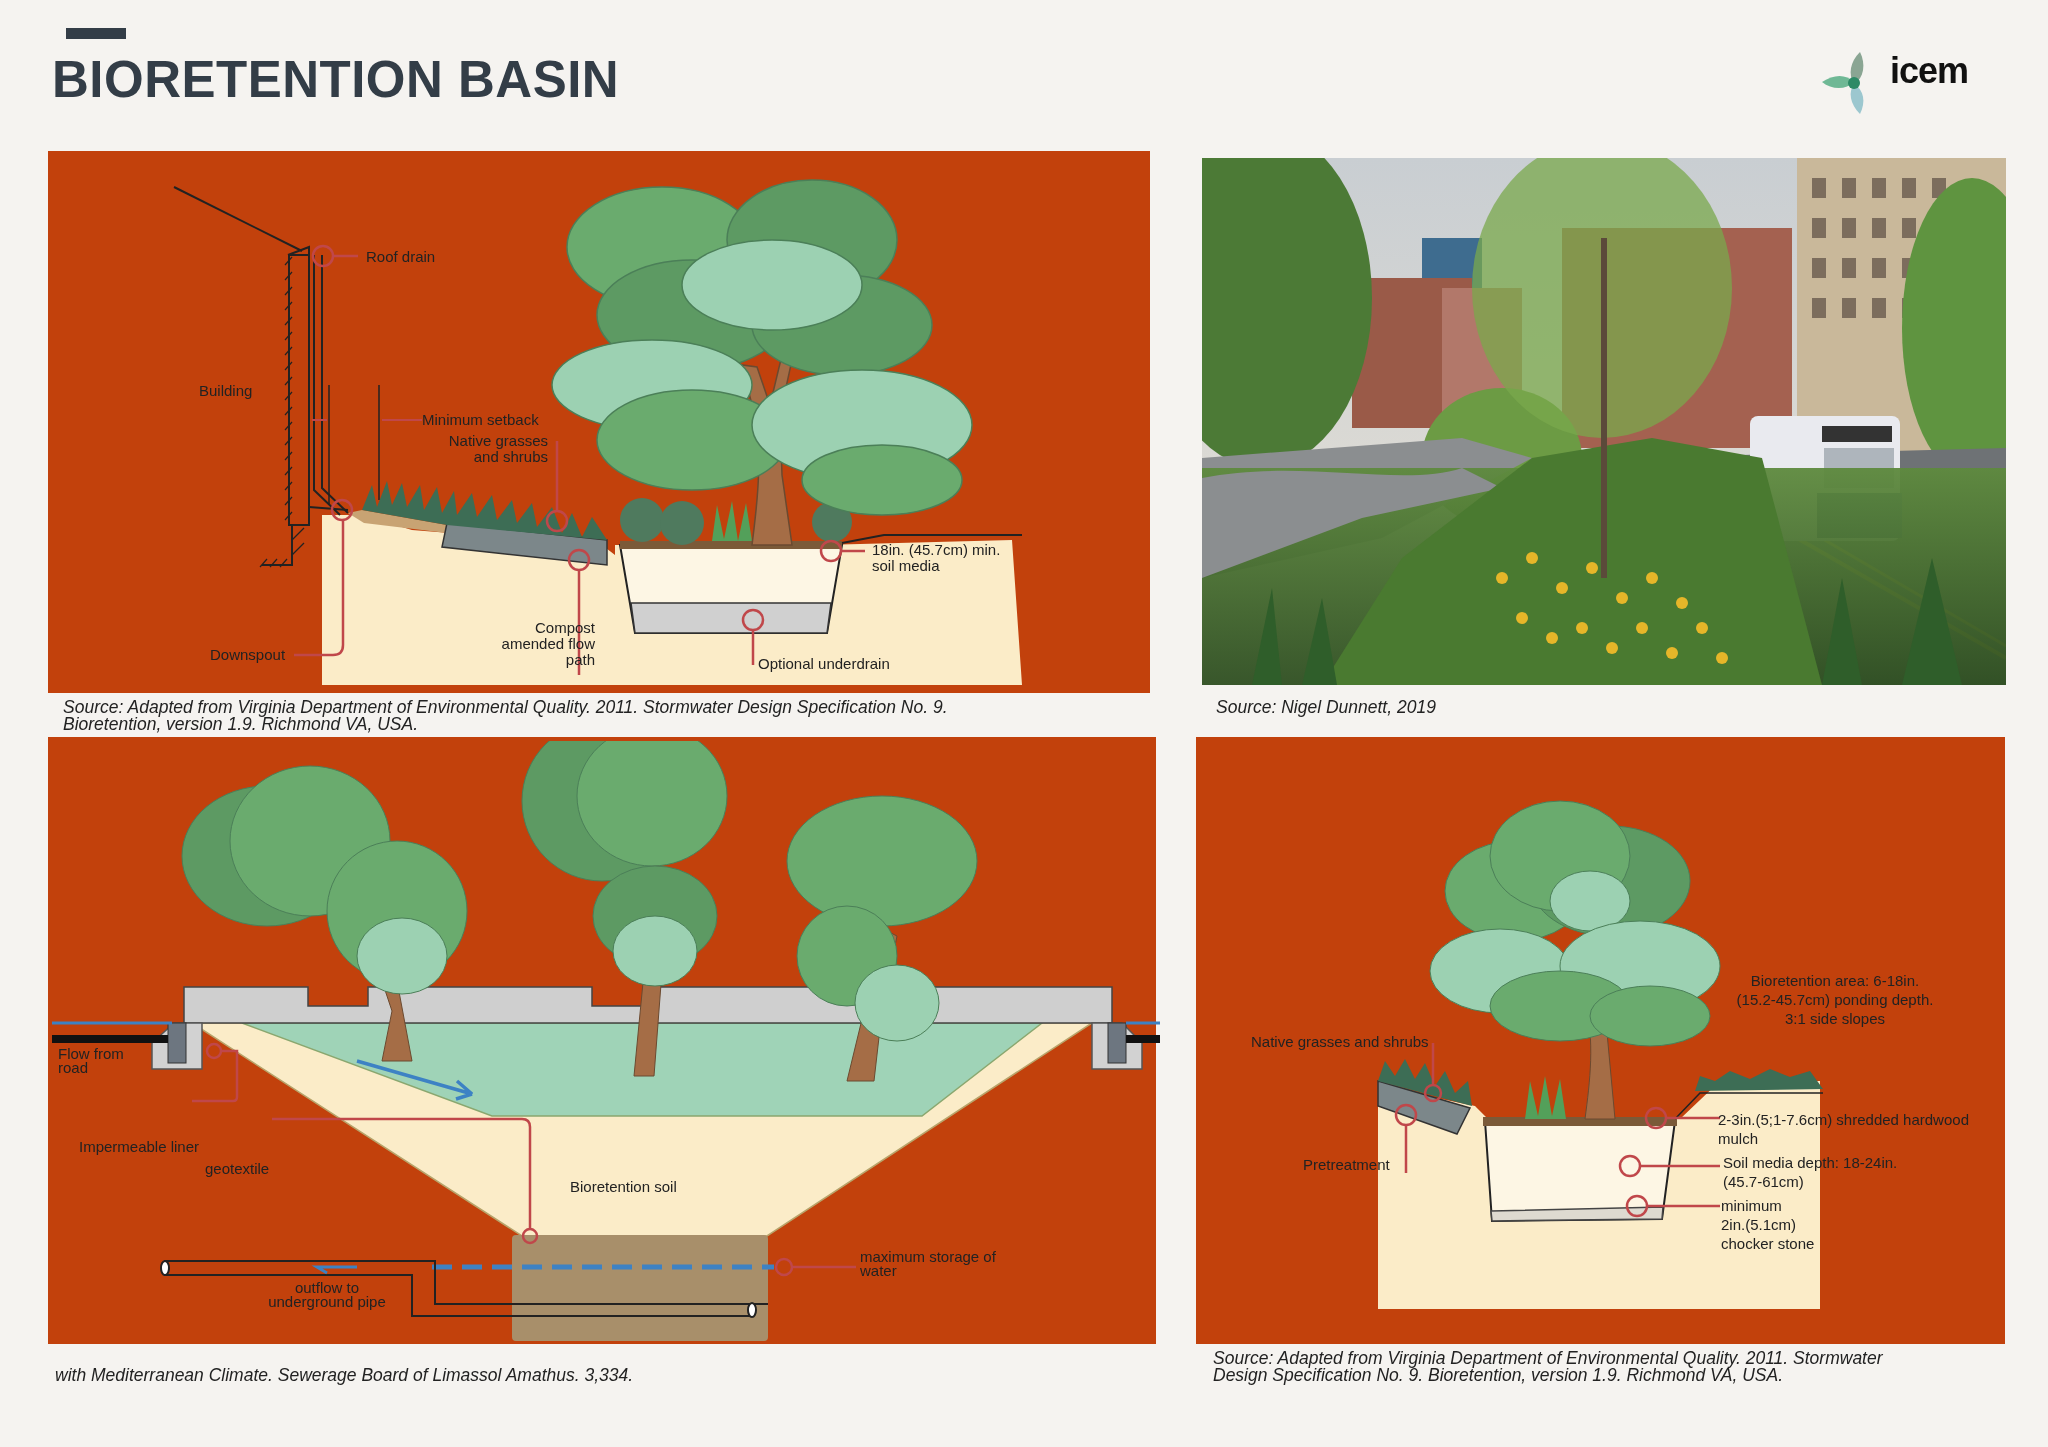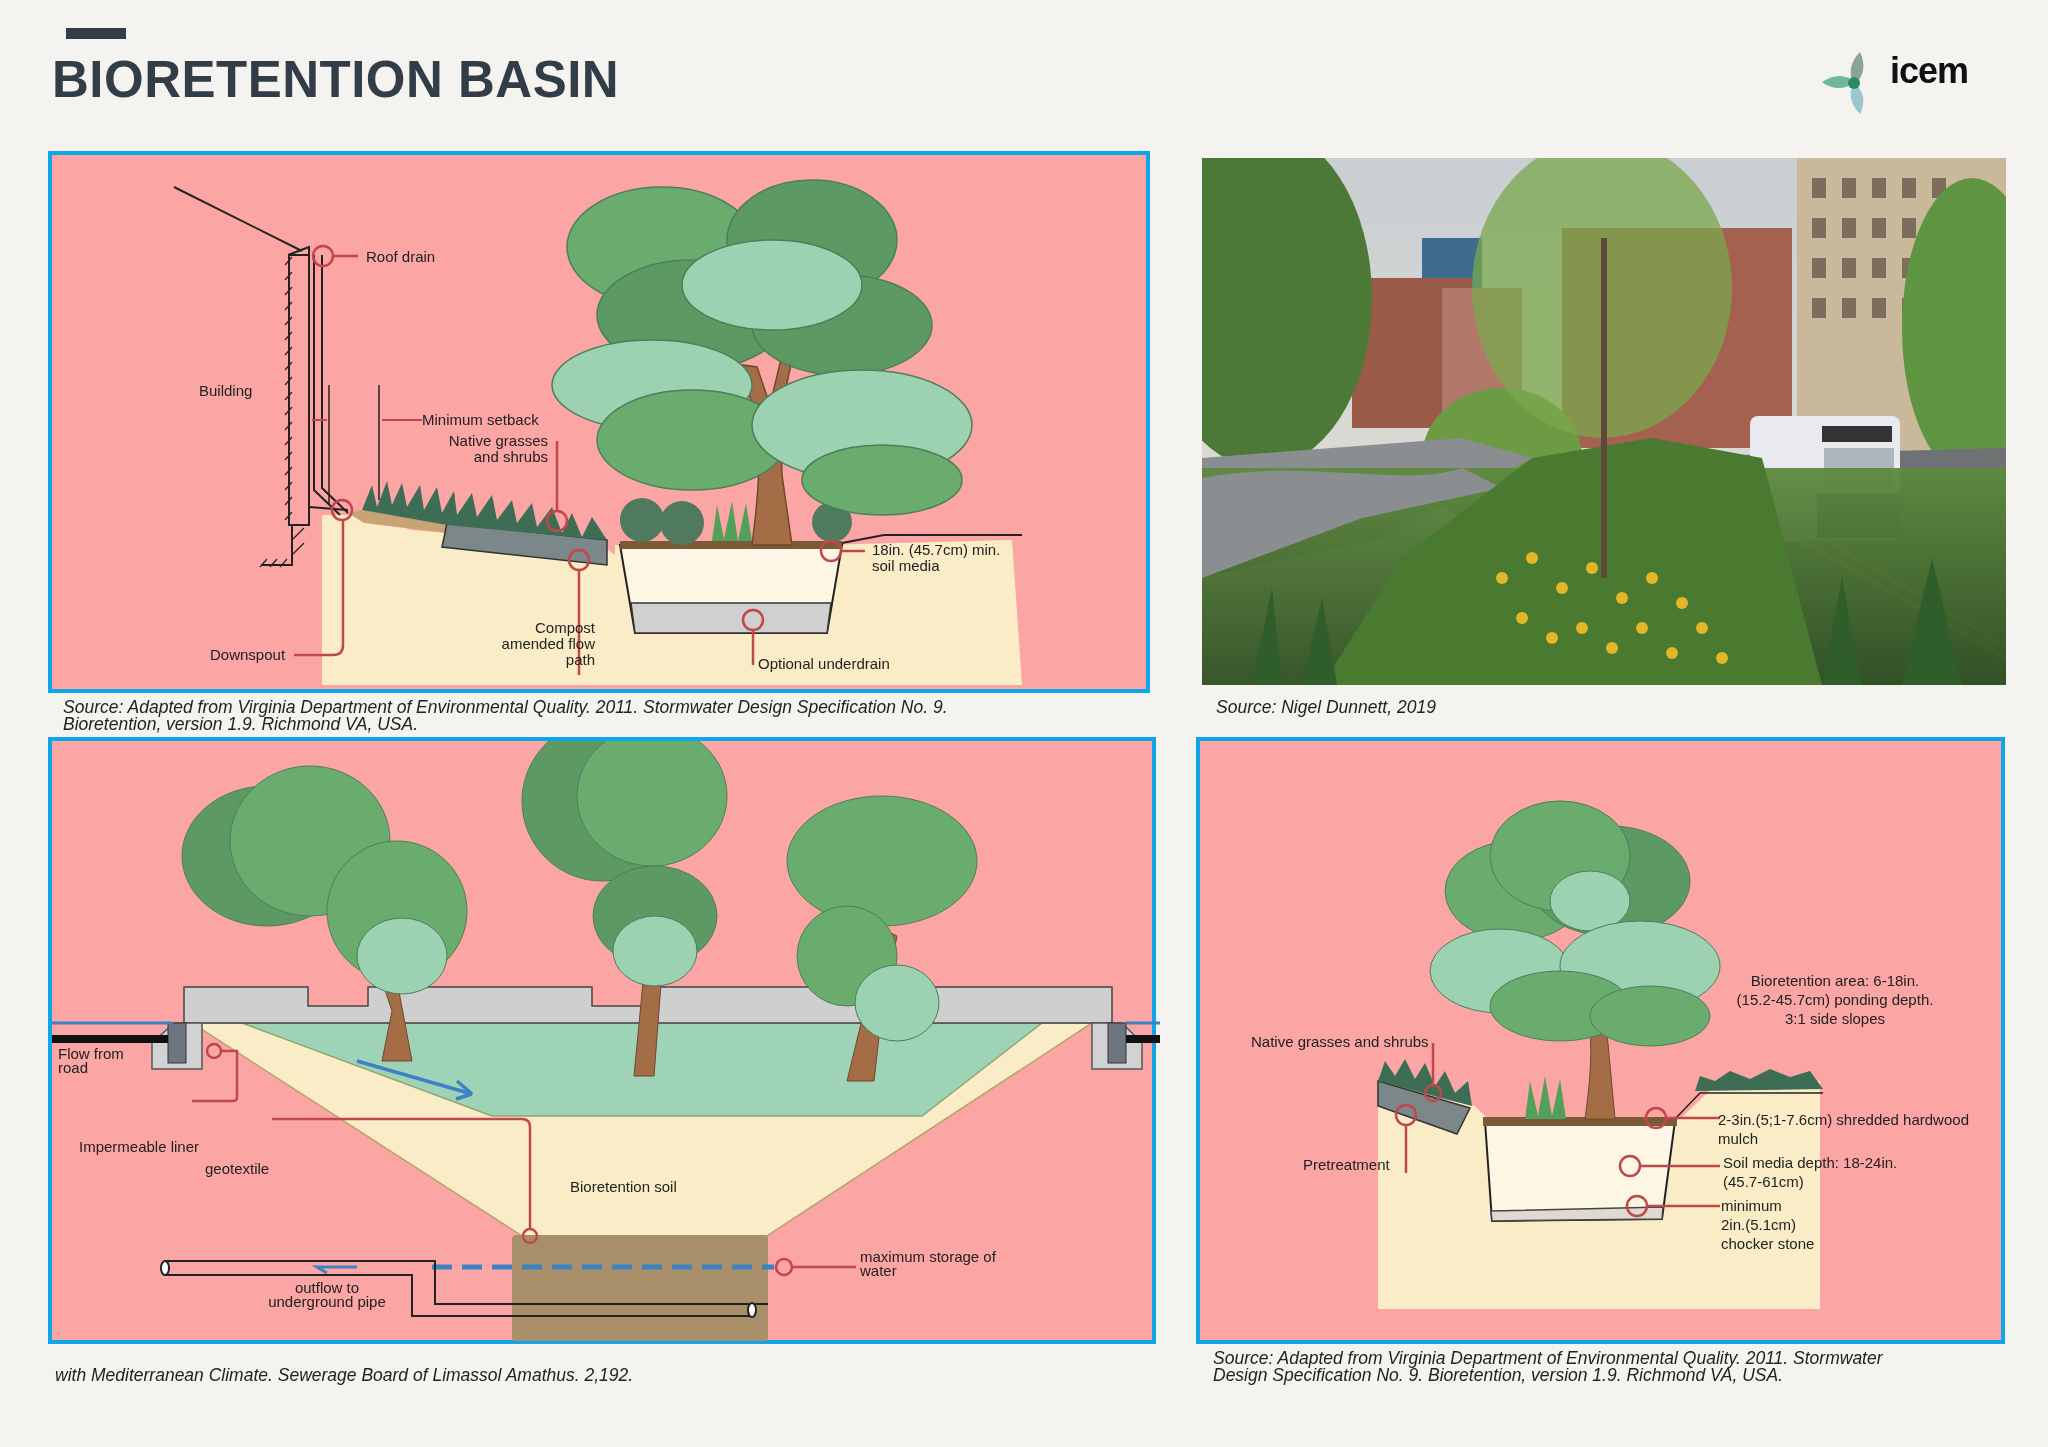--- a/index.html
+++ b/index.html
@@ -2,21 +2,21 @@
 <html><head>
 <meta charset="utf-8">
 <style>
   html,body{margin:0;padding:0;}
   body{width:2048px;height:1447px;background:#f5f3f0;position:relative;overflow:hidden;font-family:"Liberation Sans",sans-serif;color:#222;}
   .abs{position:absolute;}
   .title-bar{left:66px;top:28px;width:60px;height:11px;background:#333d47;}
   .title{left:52px;top:50px;font-size:51px;font-weight:bold;color:#333d47;letter-spacing:0.5px;}
   .logo{left:1820px;top:48px;width:190px;height:70px;}
   .logo-text{position:absolute;left:70px;top:2px;font-size:36px;font-weight:bold;color:#111;letter-spacing:-1px;}
-  .panel{border:4px solid #0ea5e9;box-sizing:border-box;background:#fca5a5;}
+  .panel{border:4px solid #c2410c;box-sizing:border-box;background:#c2410c;}
   .caption{font-style:italic;font-size:17.5px;line-height:17px;color:#222;margin-left:12px;}
   .lbl{font-size:15px;line-height:16px;color:#222;position:absolute;white-space:nowrap;}
   svg{position:absolute;left:0;top:0;}
   .photo{left:1202px;top:158px;width:804px;height:527px;overflow:hidden;}
 </style>
 </head>
 <body>
 
 <div class="abs title-bar"></div>
 <div class="abs title">BIORETENTION BASIN</div>
@@ -280,21 +280,21 @@
         <line x1="740" y1="526" x2="804" y2="526"></line>
     </g>
   </svg>
   <span class="lbl" style="left:6px;top:306px;line-height:14px;"><span>Flow from</span><br><span>road</span></span>
   <span class="lbl" style="left:27px;top:398px;">Impermeable liner</span>
   <span class="lbl" style="left:153px;top:420px;">geotextile</span>
   <span class="lbl" style="left:518px;top:438px;">Bioretention soil</span>
   <span class="lbl" style="left:808px;top:509px;line-height:14px;"><span>maximum storage of</span><br><span>water</span></span>
   <span class="lbl" style="left:210px;top:540px;line-height:14px;text-align:center;width:130px;"><span>outflow to</span><br><span>underground pipe</span></span>
 </div>
-<div class="abs caption" style="left:43px;top:1350px;"><br><span>with Mediterranean Climate. Sewerage Board of Limassol Amathus. 2,192.</span></div>
+<div class="abs caption" style="left:43px;top:1350px;"><br><span>with Mediterranean Climate. Sewerage Board of Limassol Amathus. 3,334.</span></div>
 
 <div class="abs panel" style="left:1196px;top:737px;width:809px;height:607px;">
   <svg width="809" height="607" viewBox="0 0 809 607">
 
     <path d="M178 345 L275 365 L290 380 L480 378 L520 340 L620 340 L620 568 L178 568Z" fill="#fbecc8"></path>
 
     <path d="M178 345 L178 365 L257 393 L270 367 L178 340Z" fill="#7c878a" stroke="#333" stroke-width="1.5"></path>
     <path d="M178 340 L185 320 L195 335 L205 318 L215 338 L225 322 L235 345 L245 330 L255 352 L268 340 L272 365Z" fill="#3d6d55"></path>
 
     <path d="M285 380 L475 380 L462 478 L292 480Z" fill="#fdf6e4" stroke="#222" stroke-width="2"></path>

